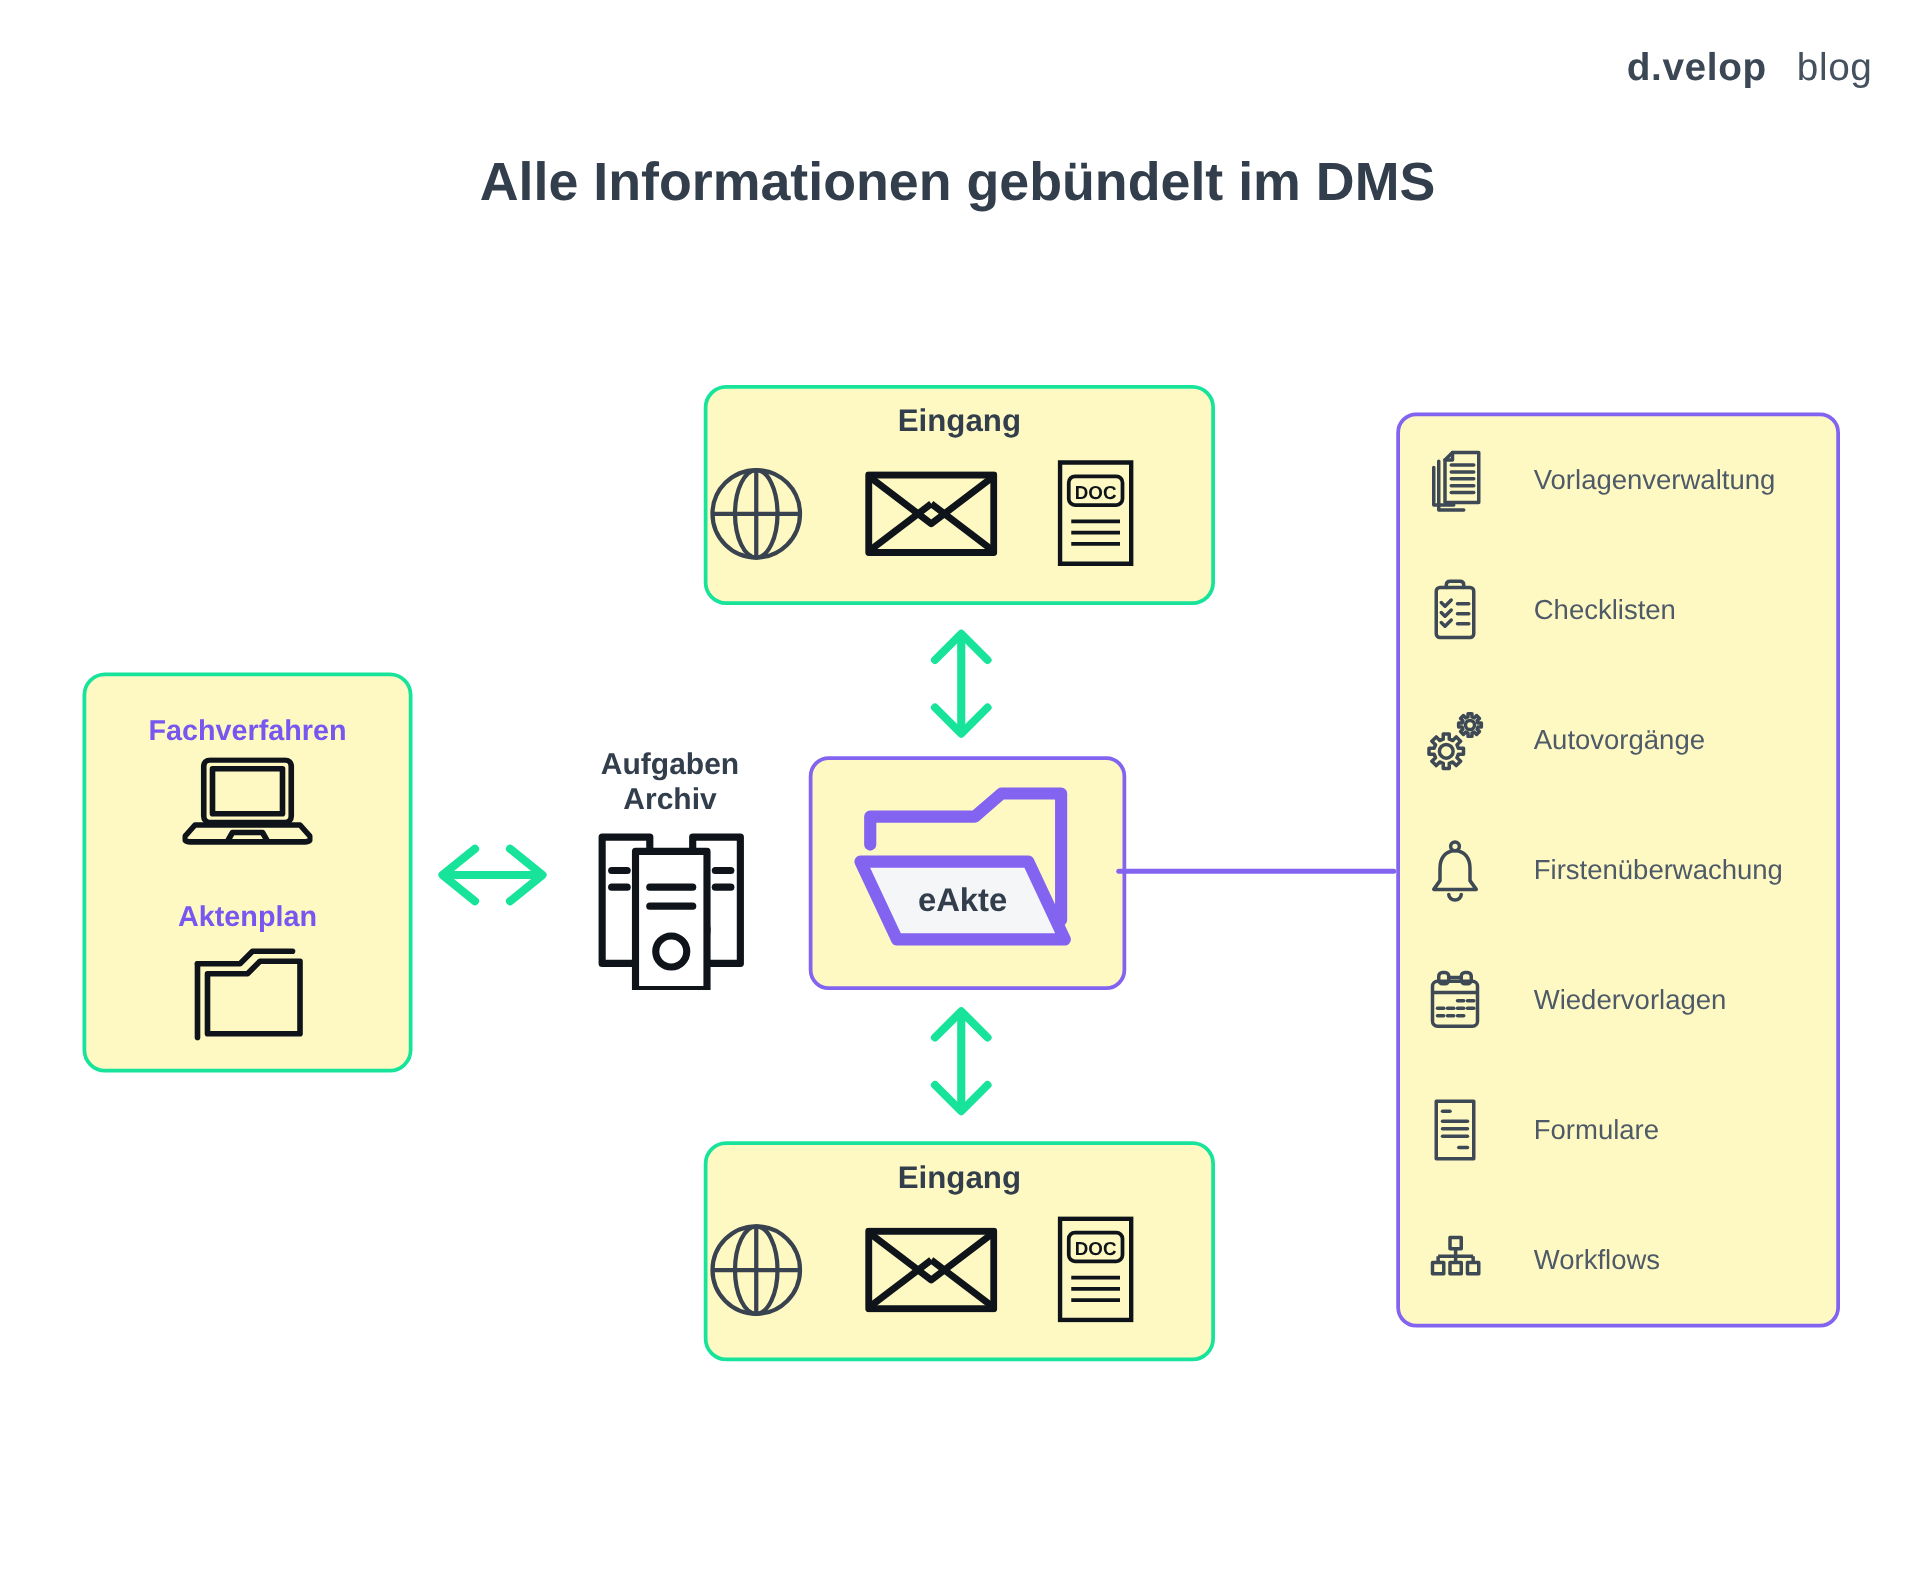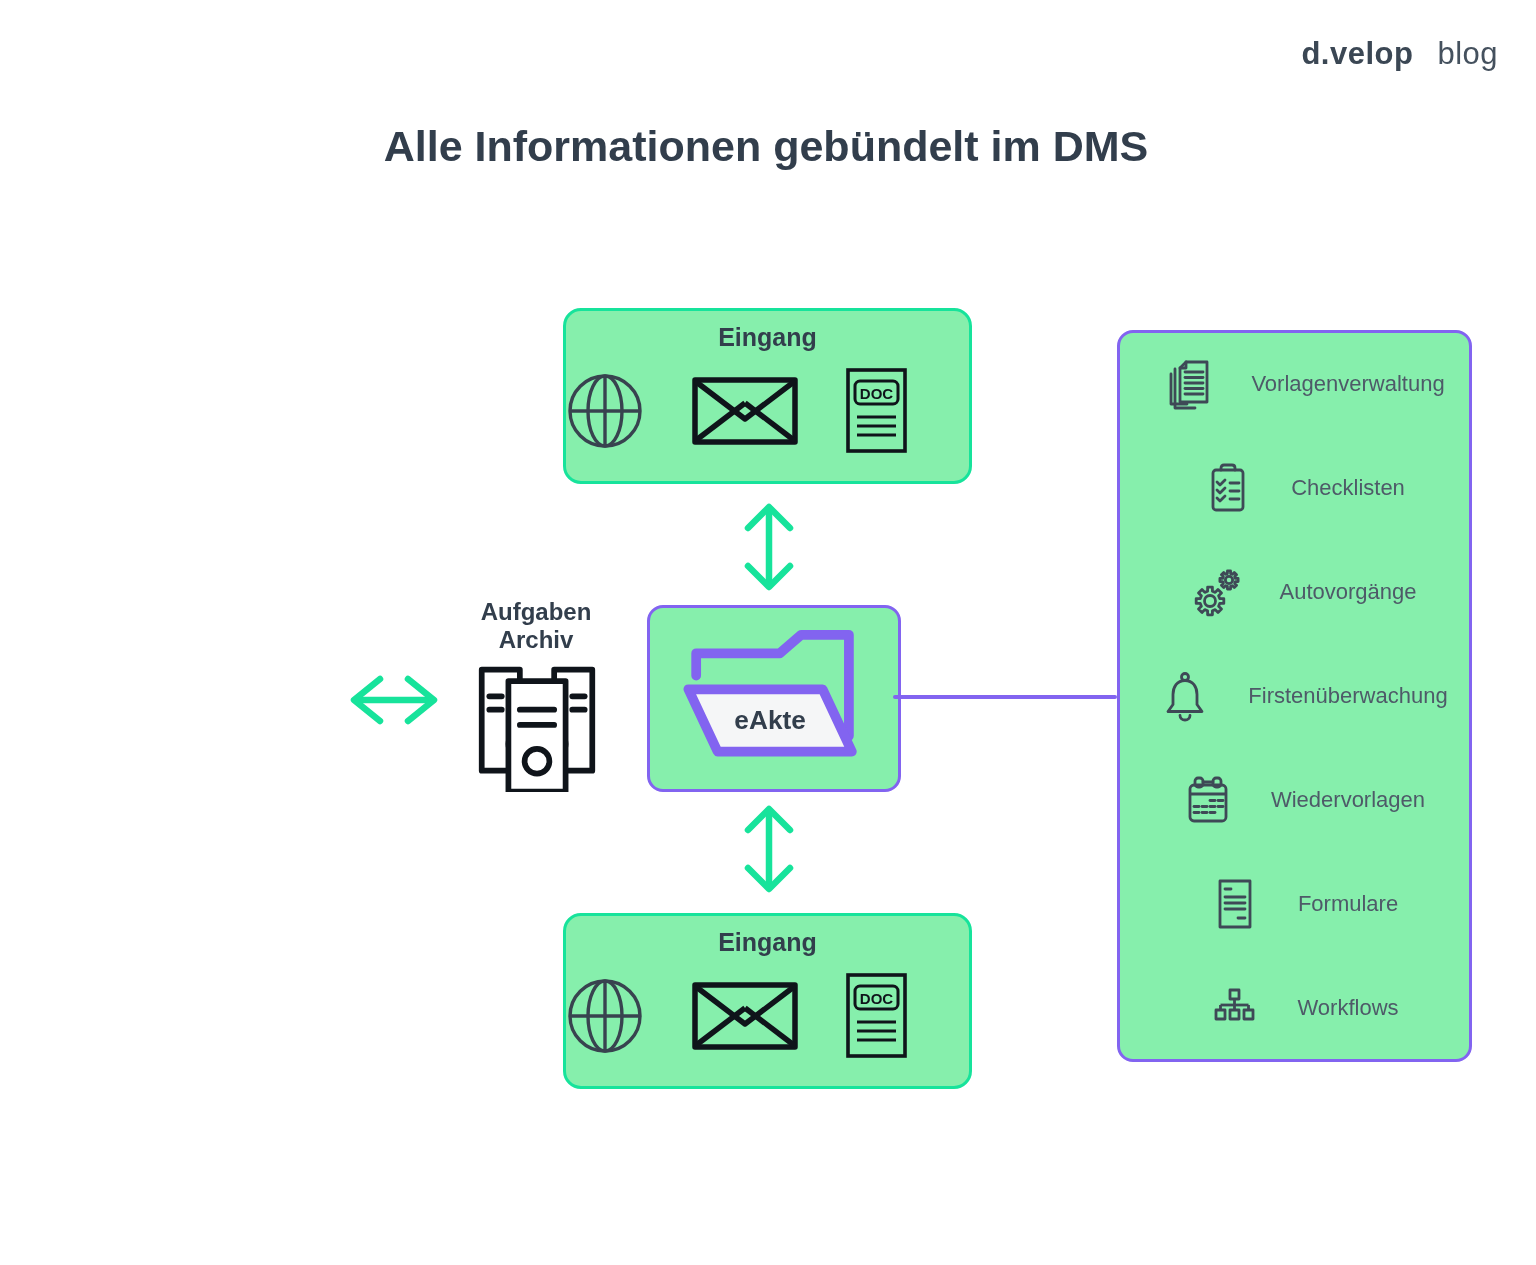--- a/index.html
+++ b/index.html
@@ -8,21 +8,21 @@
     font-family:"Liberation Sans",sans-serif;
   }
   
   .logo{position:absolute;top:36px;right:38px;font-size:31px;color:#3B4754;letter-spacing:.5px;}
   .logo .brand{font-weight:700;}
   .logo .suffix{font-weight:300;margin-left:24px;color:#45515E;}
   
   .title{position:absolute;left:0;right:4px;top:122px;margin:0;text-align:center;
     font-size:43px;font-weight:700;color:#323E4C;}
   
-  .box{position:absolute;background:#86efac;border-radius:18px;box-sizing:border-box;}
+  .box{position:absolute;background:#fef9c3;border-radius:18px;box-sizing:border-box;}
   .box.green{border:3px solid #17E39B;}
   .box.purple{border:3px solid #8264F0;}
   .inbox{left:563px;width:409px;height:176px;}
   .inbox-top{top:308px;}
   .inbox-bottom{top:913px;}
   .inbox .box-title{margin-top:12px;text-align:center;font-size:25px;font-weight:700;color:#323E4C;}
   .inbox .icon-row{display:flex;align-items:center;justify-content:flex-start;gap:48px;margin-top:16px;}
   
   .left-panel{left:66px;top:538px;width:264px;height:320px;display:flex;flex-direction:column;align-items:center;}
   .left-panel .p-label{font-size:23px;font-weight:700;color:#7757F0;}
@@ -34,21 +34,21 @@
   
   .archive-label{position:absolute;left:452px;top:598px;width:168px;text-align:center;
     font-size:24px;font-weight:700;color:#323E4C;line-height:1.18;}
   .archive-icon{position:absolute;left:476px;top:656px;}
   
   .eakte-box{left:647px;top:605px;width:254px;height:187px;border-radius:16px;
     display:flex;align-items:center;justify-content:center;}
   
   .right-panel{left:1117px;top:330px;width:355px;height:732px;border-radius:16px;
     display:flex;flex-direction:column;justify-content:space-between;padding:25px 0;}
-  .feature-row{display:flex;align-items:center;padding-left:17px;justify-content:center;}
+  .feature-row{display:flex;align-items:center;padding-left:17px;}
   .feature-row .icon-wrap{width:54px;display:flex;justify-content:center;align-items:center;}
   .feature-row .feature-label{margin-left:36px;font-size:22px;color:#4E5A68;}
   
   .arrow{position:absolute;}
   .arrow-h{left:346px;top:672px;}
   .arrow-v-top{left:744px;top:500px;}
   .arrow-v-bottom{left:744px;top:802px;}
   .connector{position:absolute;left:893px;top:695px;width:224px;height:4px;background:#8264F0;border-radius:2px;}
   svg{display:block;}
 </style>
@@ -96,20 +96,39 @@
   </div>
 
   <div class="arrow arrow-v-top">
     <svg width="50" height="94" viewBox="0 0 50 94" fill="none" stroke="#17E39B" stroke-width="6.5" stroke-linecap="round" stroke-linejoin="round">
       <line x1="25" y1="10" x2="25" y2="84"></line>
       <polyline points="4,28 25,7 46,28"></polyline>
         <polyline points="4,66 25,87 46,66"></polyline>
     </svg>
   </div>
 
+  <div class="box green left-panel">
+    <div class="p-label lbl-1">Fachverfahren</div>
+    <span class="laptop">
+      <svg width="104" height="72" viewBox="0 0 104 72" fill="none" stroke="#0F141A" stroke-width="4.5" stroke-linejoin="round">
+        <rect x="17" y="2" width="70" height="50" rx="5"></rect>
+        <rect x="24" y="9" width="56" height="36"></rect>
+        <path d="M10,54 H94 L102,63 Q103.5,67.5 98,67.5 H6 Q0.5,67.5 2,63 Z"></path>
+        <polyline points="36,67 40,60 64,60 68,67"></polyline>
+      </svg>
+    </span>
+    <div class="p-label lbl-2">Aktenplan</div>
+    <span class="folder">
+      <svg width="92" height="78" viewBox="0 0 92 78" fill="none" stroke="#0F141A" stroke-width="4.5" stroke-linejoin="round" stroke-linecap="round">
+        <path d="M6,16 H40 L50,6 H82"></path>
+          <path d="M6,16 V75"></path>
+        <path d="M14,24 H46 L56,14 H88 V72 H14 Z"></path>
+      </svg>
+    </span>
+  </div>
 
   <div class="arrow arrow-h">
     <svg width="96" height="56" viewBox="0 0 96 56" fill="none" stroke="#17E39B" stroke-width="6.5" stroke-linecap="round" stroke-linejoin="round">
       <line x1="11" y1="28" x2="85" y2="28"></line>
       <polyline points="34,7 8,28 34,49"></polyline>
         <polyline points="62,7 88,28 62,49"></polyline>
     </svg>
   </div>
 
   <div class="archive-label">

